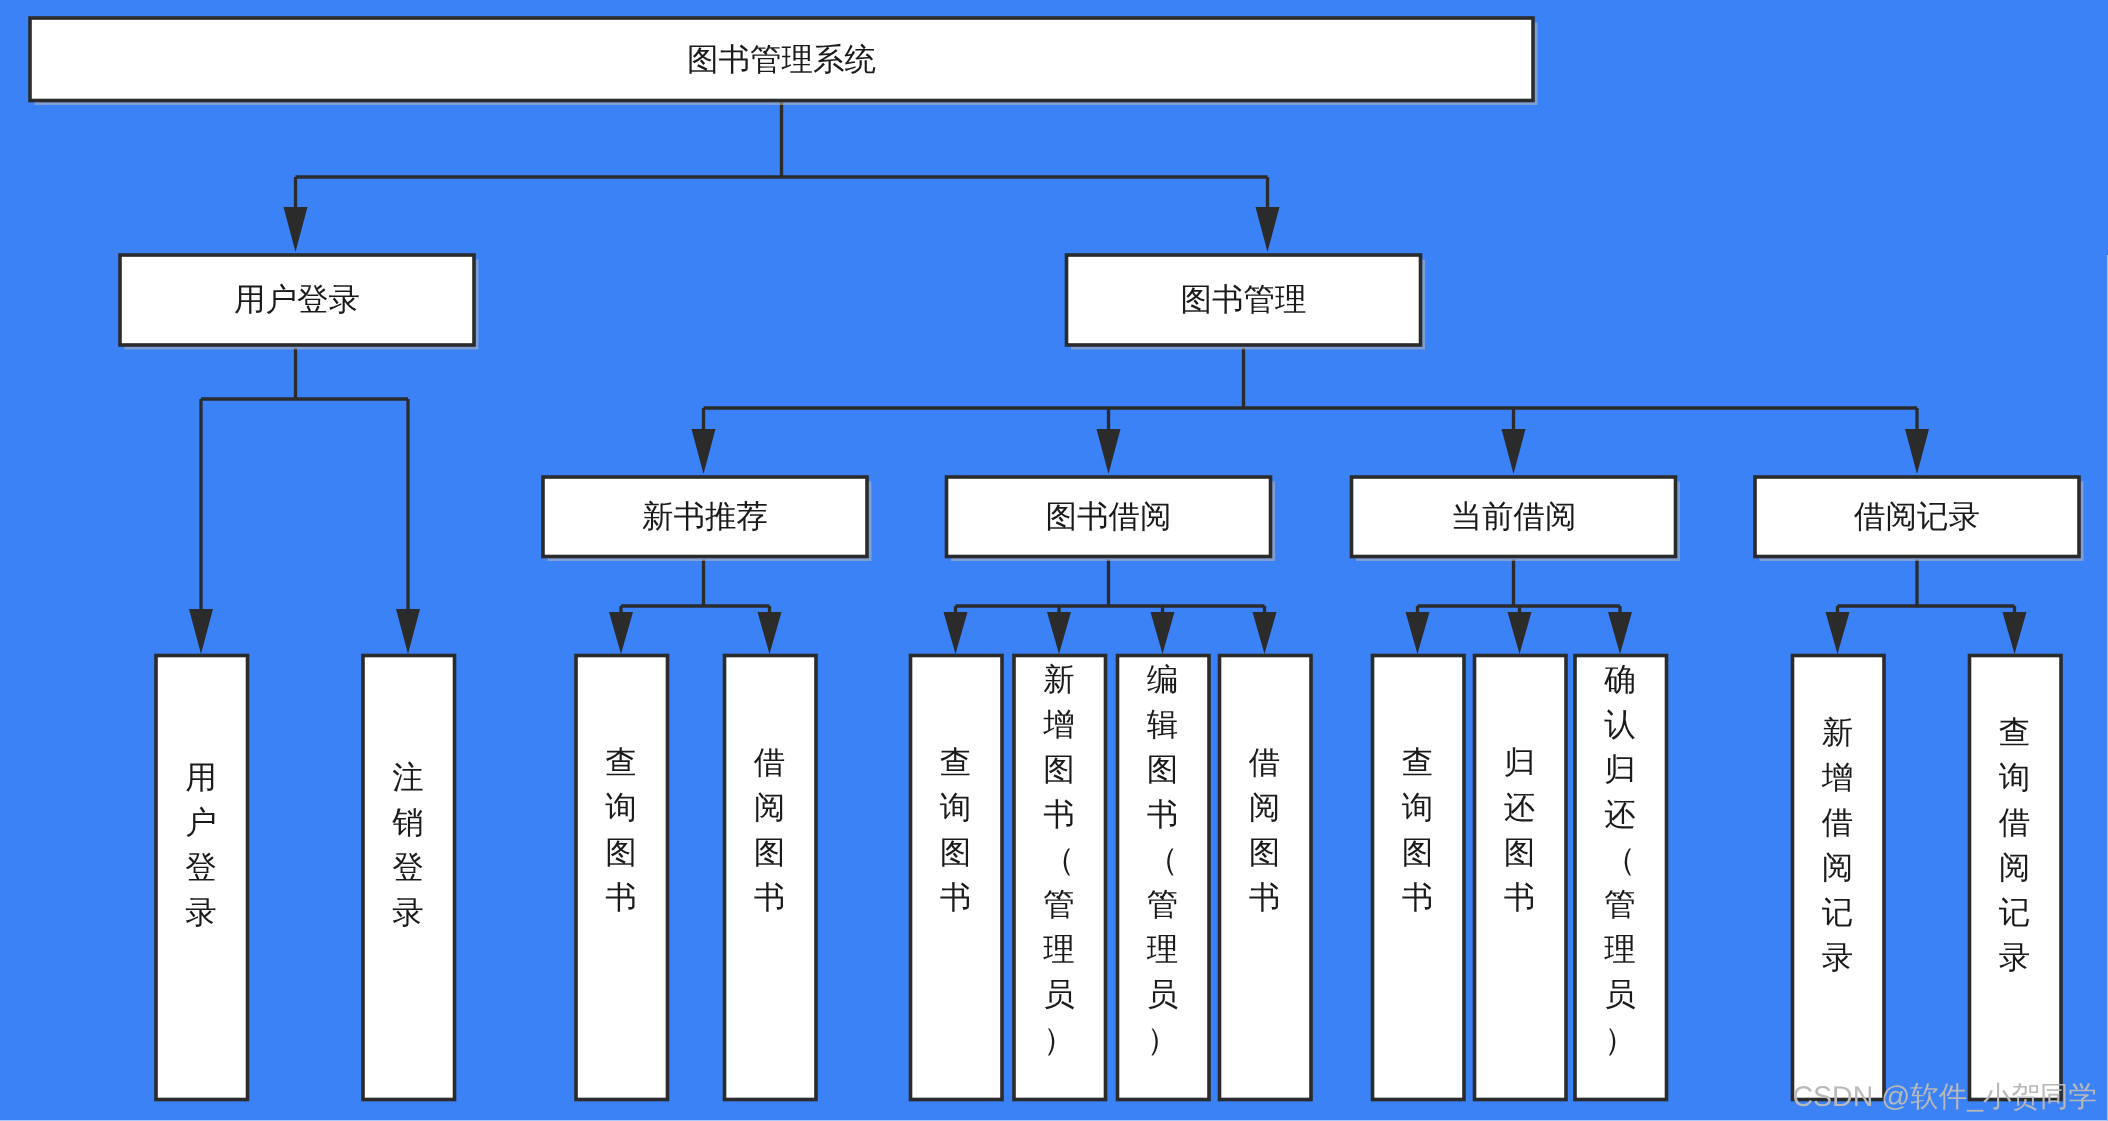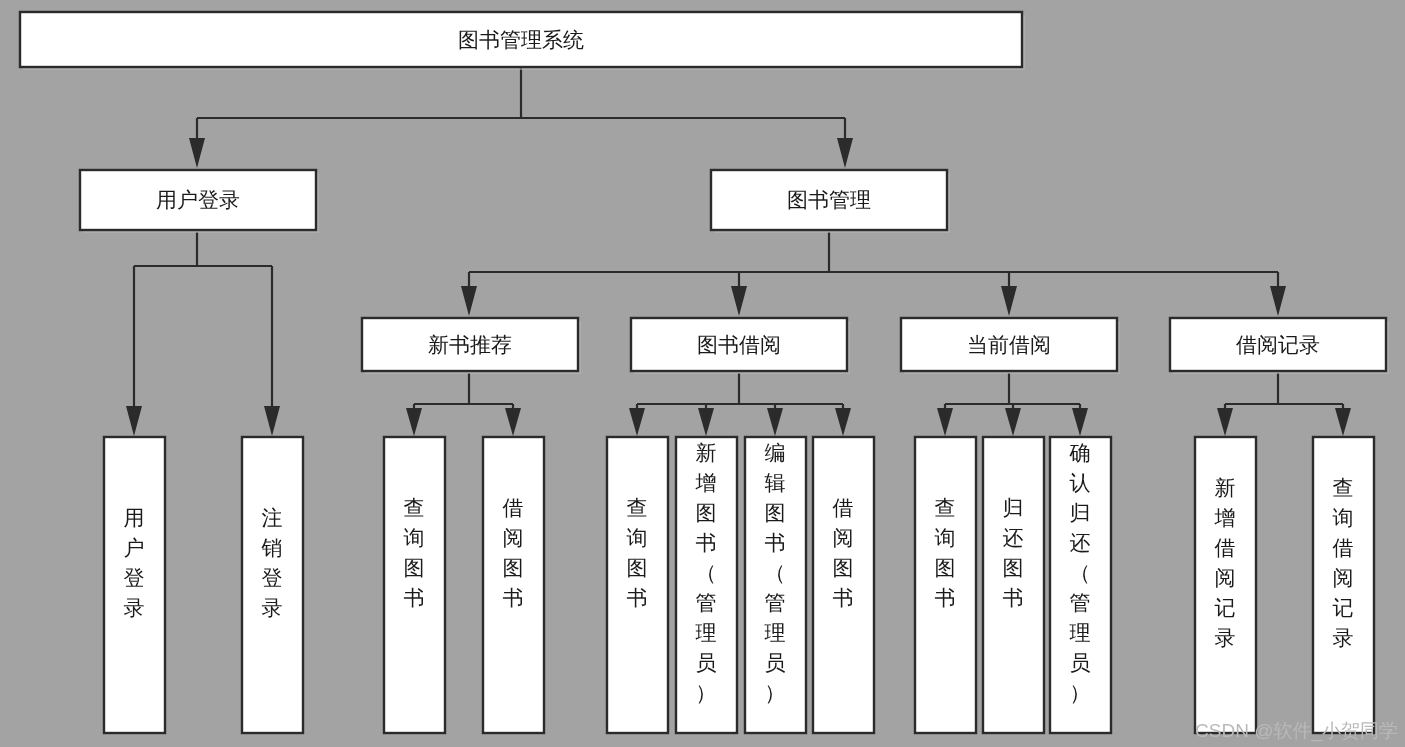--- a/index.html
+++ b/index.html
@@ -8,21 +8,21 @@
     padding: 0;
     background: #ffffff;
   }
   body {
     font-family: "Liberation Sans", "DejaVu Sans", sans-serif;
   }
   #diagram-root {
     position: relative;
     width: 1405px;
     height: 747px;
-    background: #a3a3a3;
+    background: #3b82f6;
     overflow: hidden;
   }
   svg.chart-canvas {
     position: absolute;
     left: 0;
     top: 0;
     width: 1405px;
     height: 747px;
     display: block;
   }

